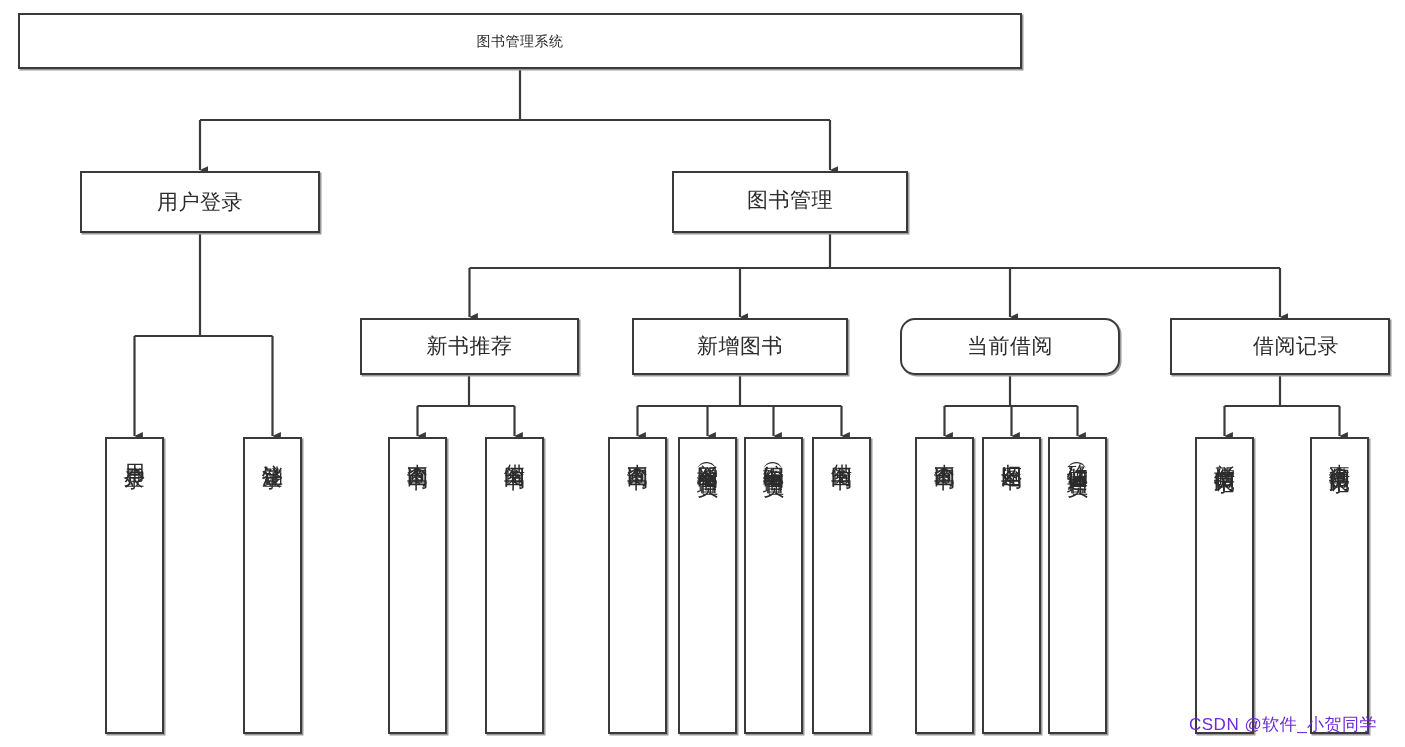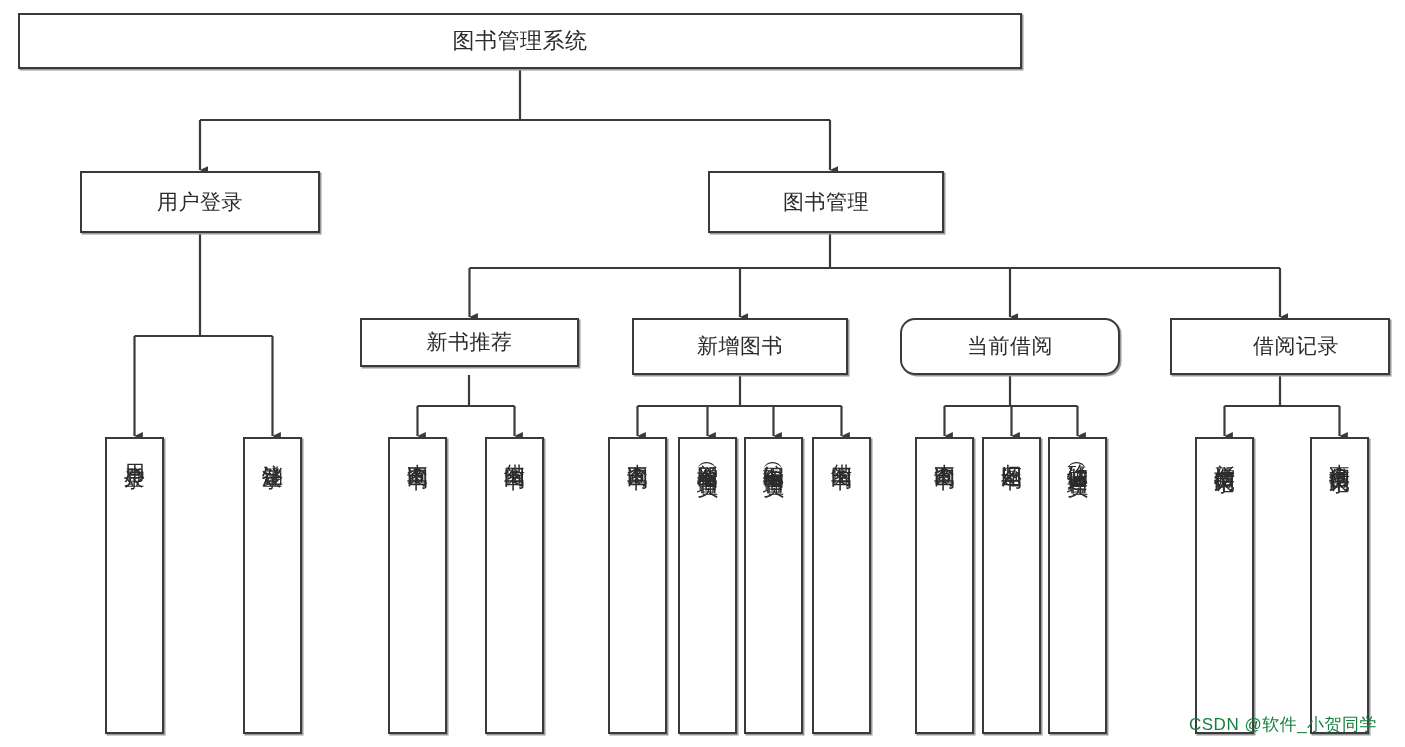--- a/index.html
+++ b/index.html
@@ -43,21 +43,21 @@
     line-height: 1.18;
     letter-spacing: 0.5px;
     color: #2b2b2b;
     white-space: pre;
   }
   
   .node.horiz .node-label {
     font-size: 21px;
   }
   .node.root .node-label {
-    font-size: 22px;
+    font-size: 14px;
   }
   
   .node.vert {
     padding: 8px 0;
     align-items: flex-start;
     justify-content: center;
   }
   .node.vert .node-label {
     writing-mode: vertical-rl;
     text-orientation: upright;
@@ -65,21 +65,21 @@
     line-height: 1.05;
     letter-spacing: 2px;
     white-space: nowrap;
     max-height: 100%;
   }
   #watermark {
     position: absolute;
     left: 1189px;
     top: 713px;
     font-size: 17px;
-    color: #15803d;
+    color: #6d28d9;
     letter-spacing: 0.5px;
     white-space: nowrap;
     user-select: none;
   }
 </style>
 </head>
 <body>
 
 <div id="diagram-root">
 
@@ -126,25 +126,25 @@
       </g>
   </svg>
 
   <div class="node root horiz" style="left: 18px; top: 13px; width: 1004px; height: 56px;">
     <span class="node-label">图书管理系统</span>
   </div>
 
   <div class="node horiz" style="left: 80px; top: 171px; width: 240px; height: 62px;">
     <span class="node-label">用户登录</span>
   </div>
-  <div class="node horiz" style="left: 708px; top: 171px; width: 236px; height: 62px;">
+  <div class="node horiz" style="left: 672px; top: 171px; width: 236px; height: 62px; font-family: Liberation Mono, monospace;">
     <span class="node-label">图书管理</span>
   </div>
 
-  <div class="node horiz" style="left: 360px; top: 318px; width: 219px; height: 49px;">
+  <div class="node horiz" style="left: 360px; top: 318px; width: 219px; height: 57px;">
     <span class="node-label">新书推荐</span>
   </div>
   <div class="node horiz" style="left: 632px; top: 318px; width: 216px; height: 57px;">
     <span class="node-label">新增图书</span>
   </div>
   <div class="node horiz" style="left: 900px; top: 318px; width: 220px; height: 57px; border-radius: 15px;">
     <span class="node-label">当前借阅</span>
   </div>
   <div class="node horiz" style="left: 1170px; top: 318px; width: 220px; height: 57px; padding-left: 32px;">
     <span class="node-label">借阅记录</span>

